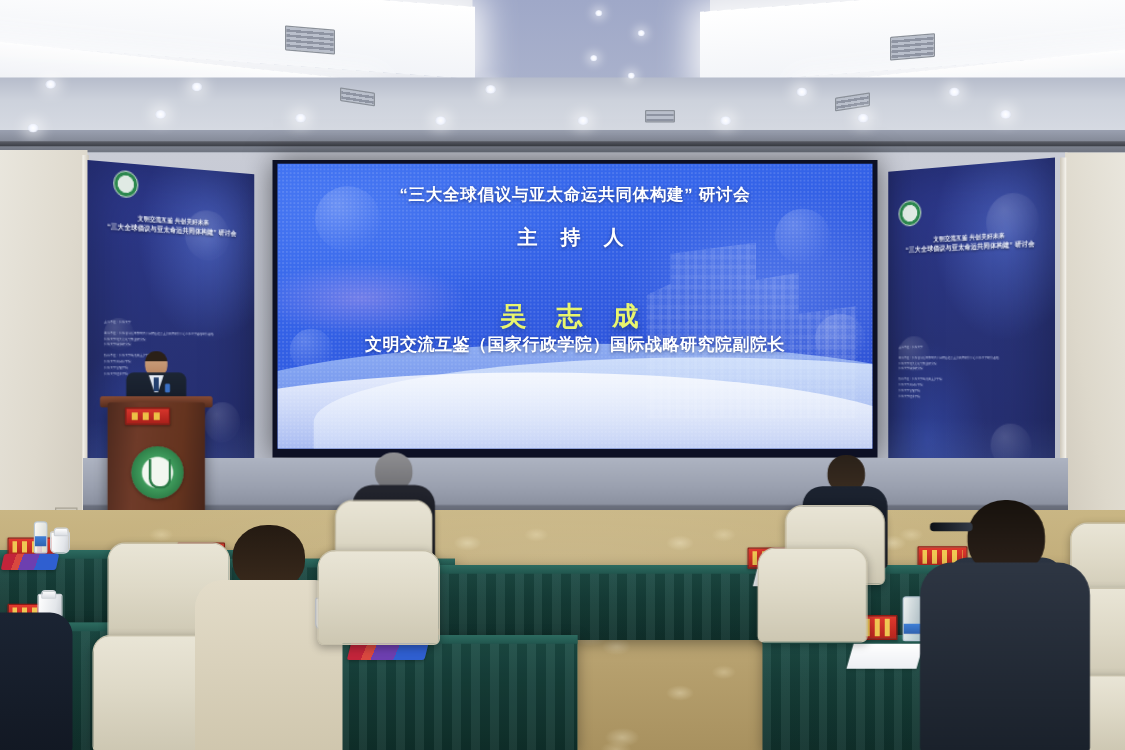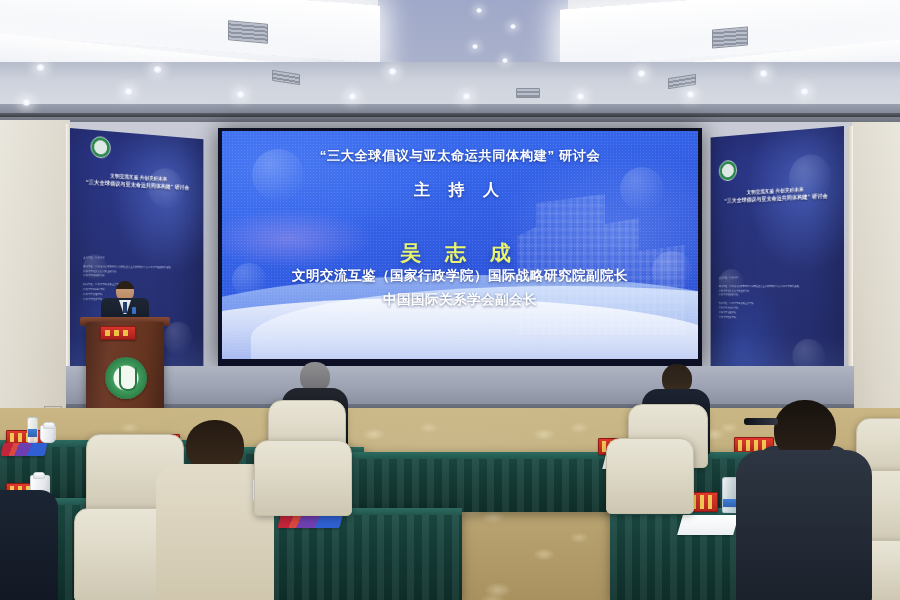--- a/index.html
+++ b/index.html
@@ -300,21 +300,20 @@
     <div class="scr-wave">
       <div class="wv wv1"></div>
       <div class="wv wv2"></div>
       <div class="wv wv3"></div>
     </div>
 
     <div class="scr-txt t-title">“三大全球倡议与亚太命运共同体构建” 研讨会</div>
     <div class="scr-txt t-role">主 持 人</div>
     <div class="scr-txt t-name">吴 志 成</div>
     <div class="scr-txt t-sub1">文明交流互鉴（国家行政学院）国际战略研究院副院长</div>
-    <div class="scr-txt t-sub2">中国国际关系学会副会长</div>
   </div>
 
   <div class="stage-floor"></div>
   <div class="stage-front"></div>
 
   <div class="speaker">
     <div class="sp-head"></div>
     <div class="sp-body"></div>
     <div class="sp-shirt"></div>
     <div class="sp-tie"></div>

